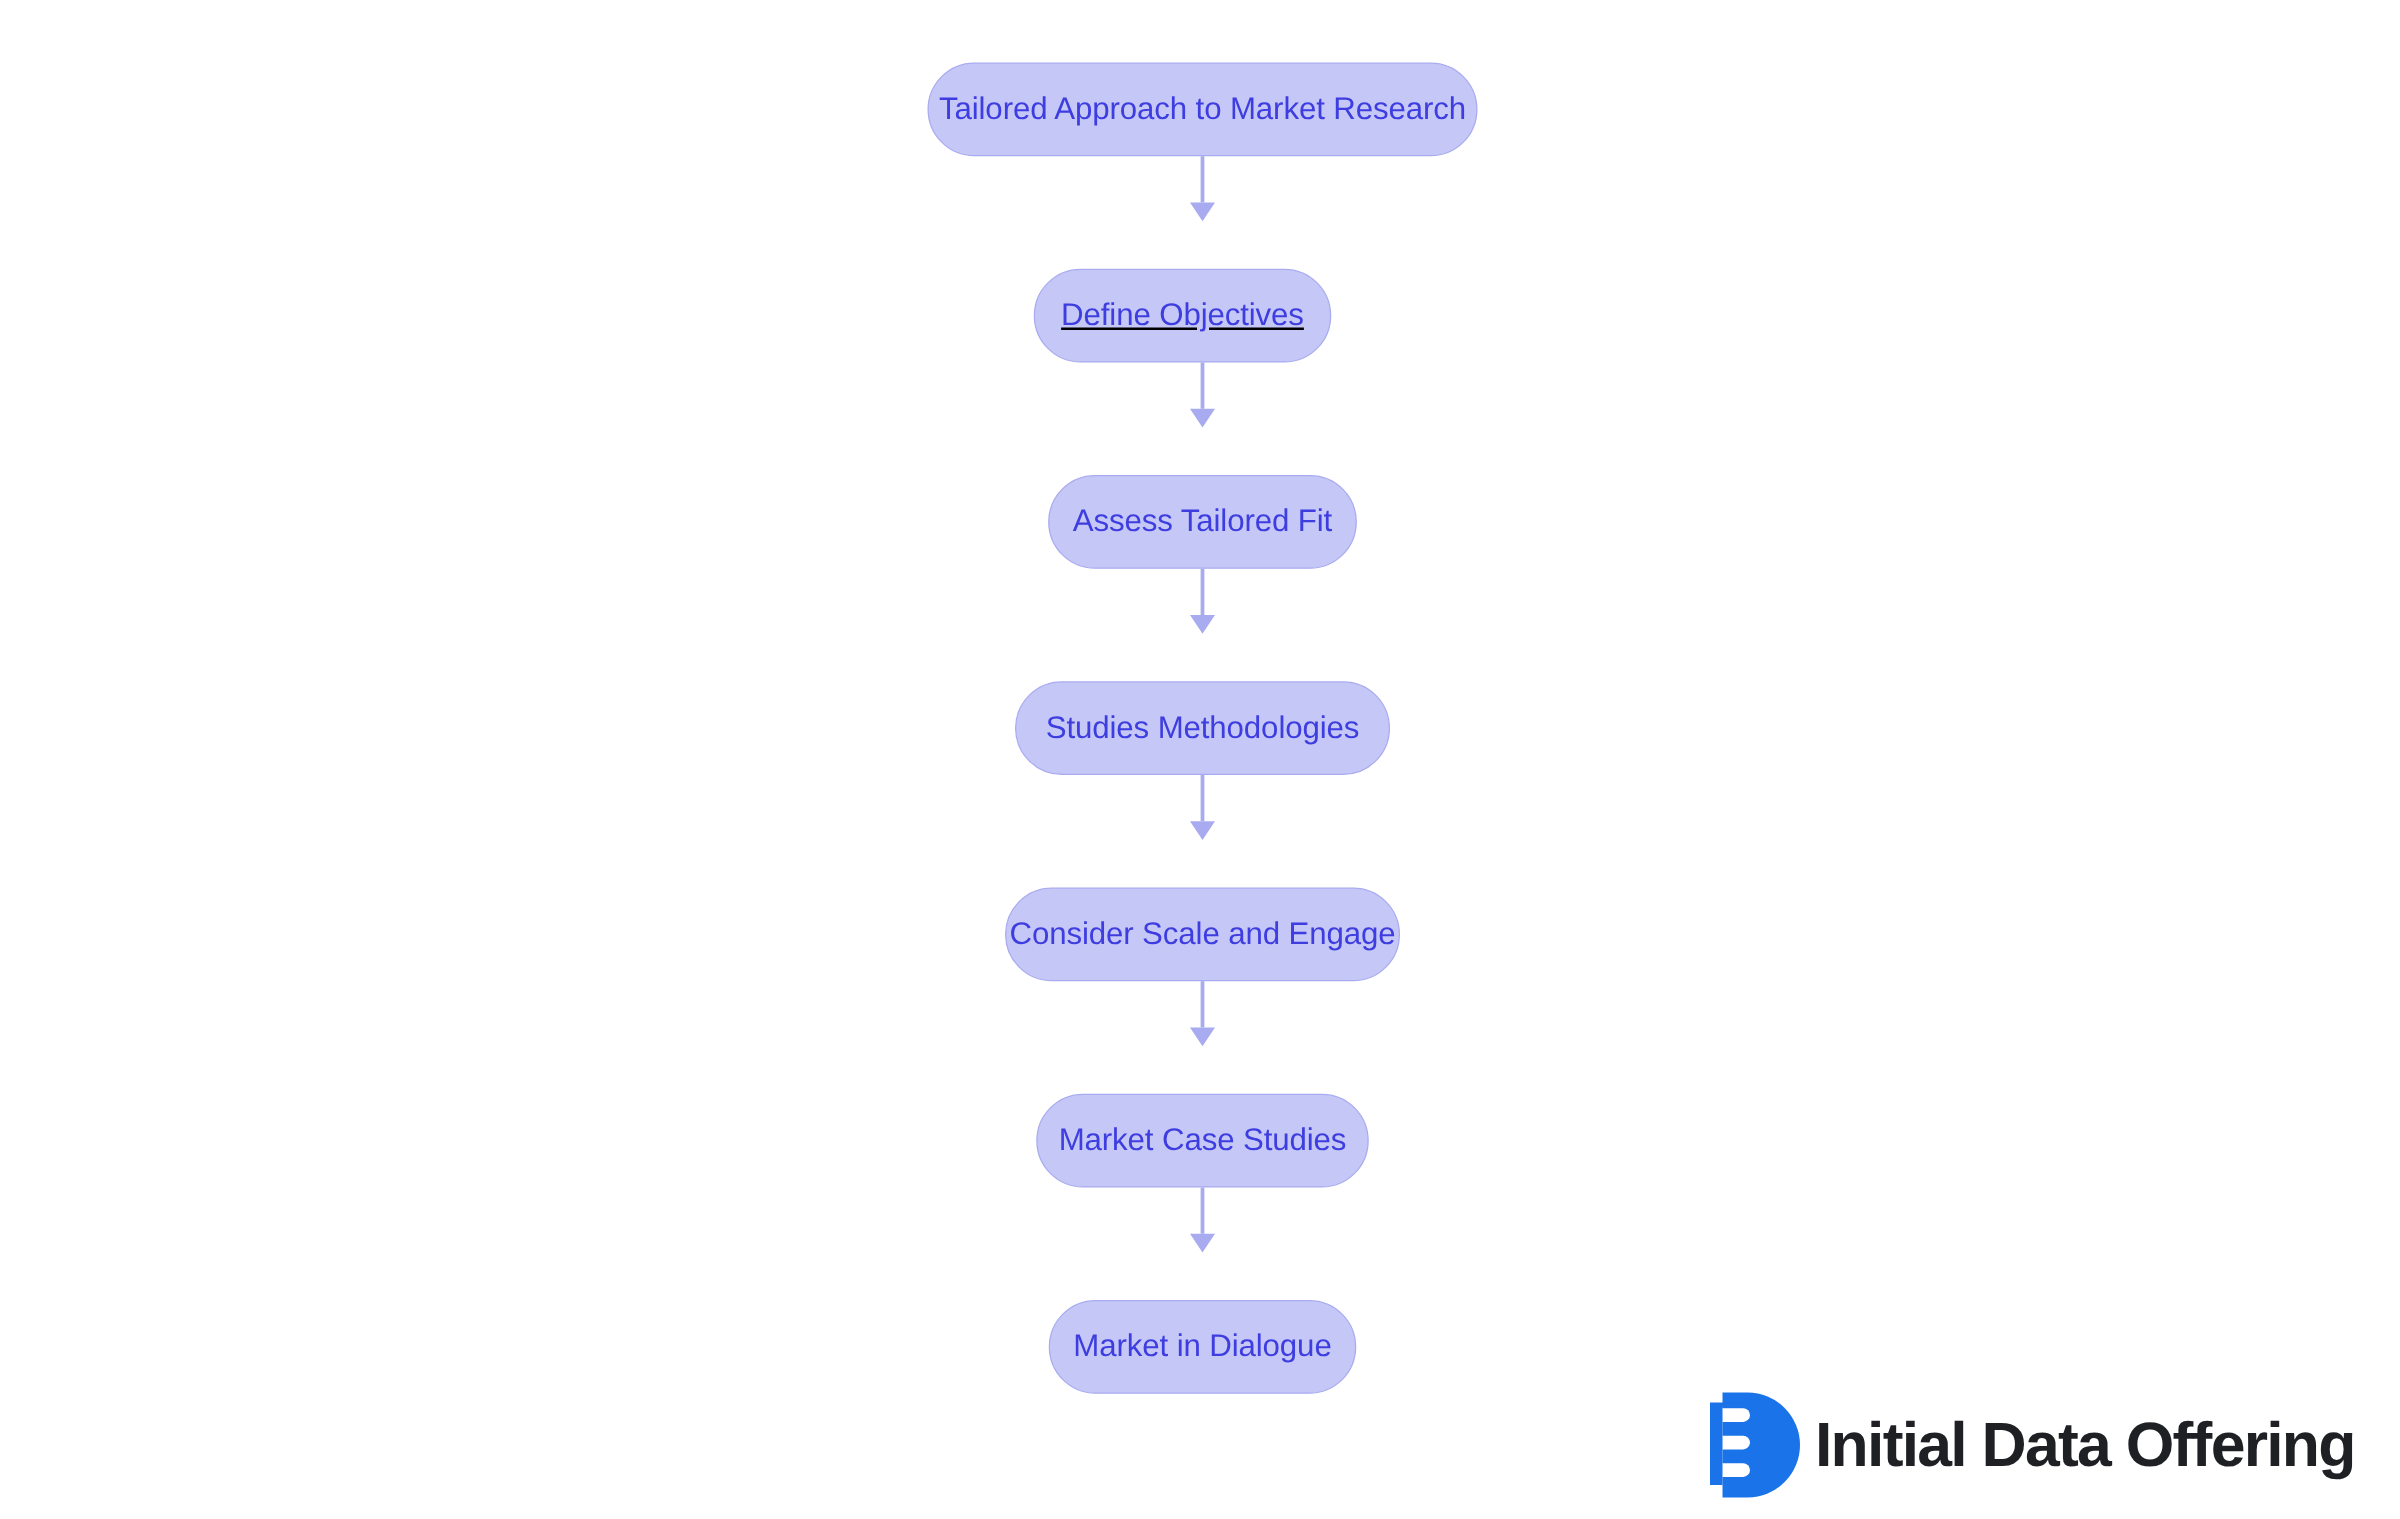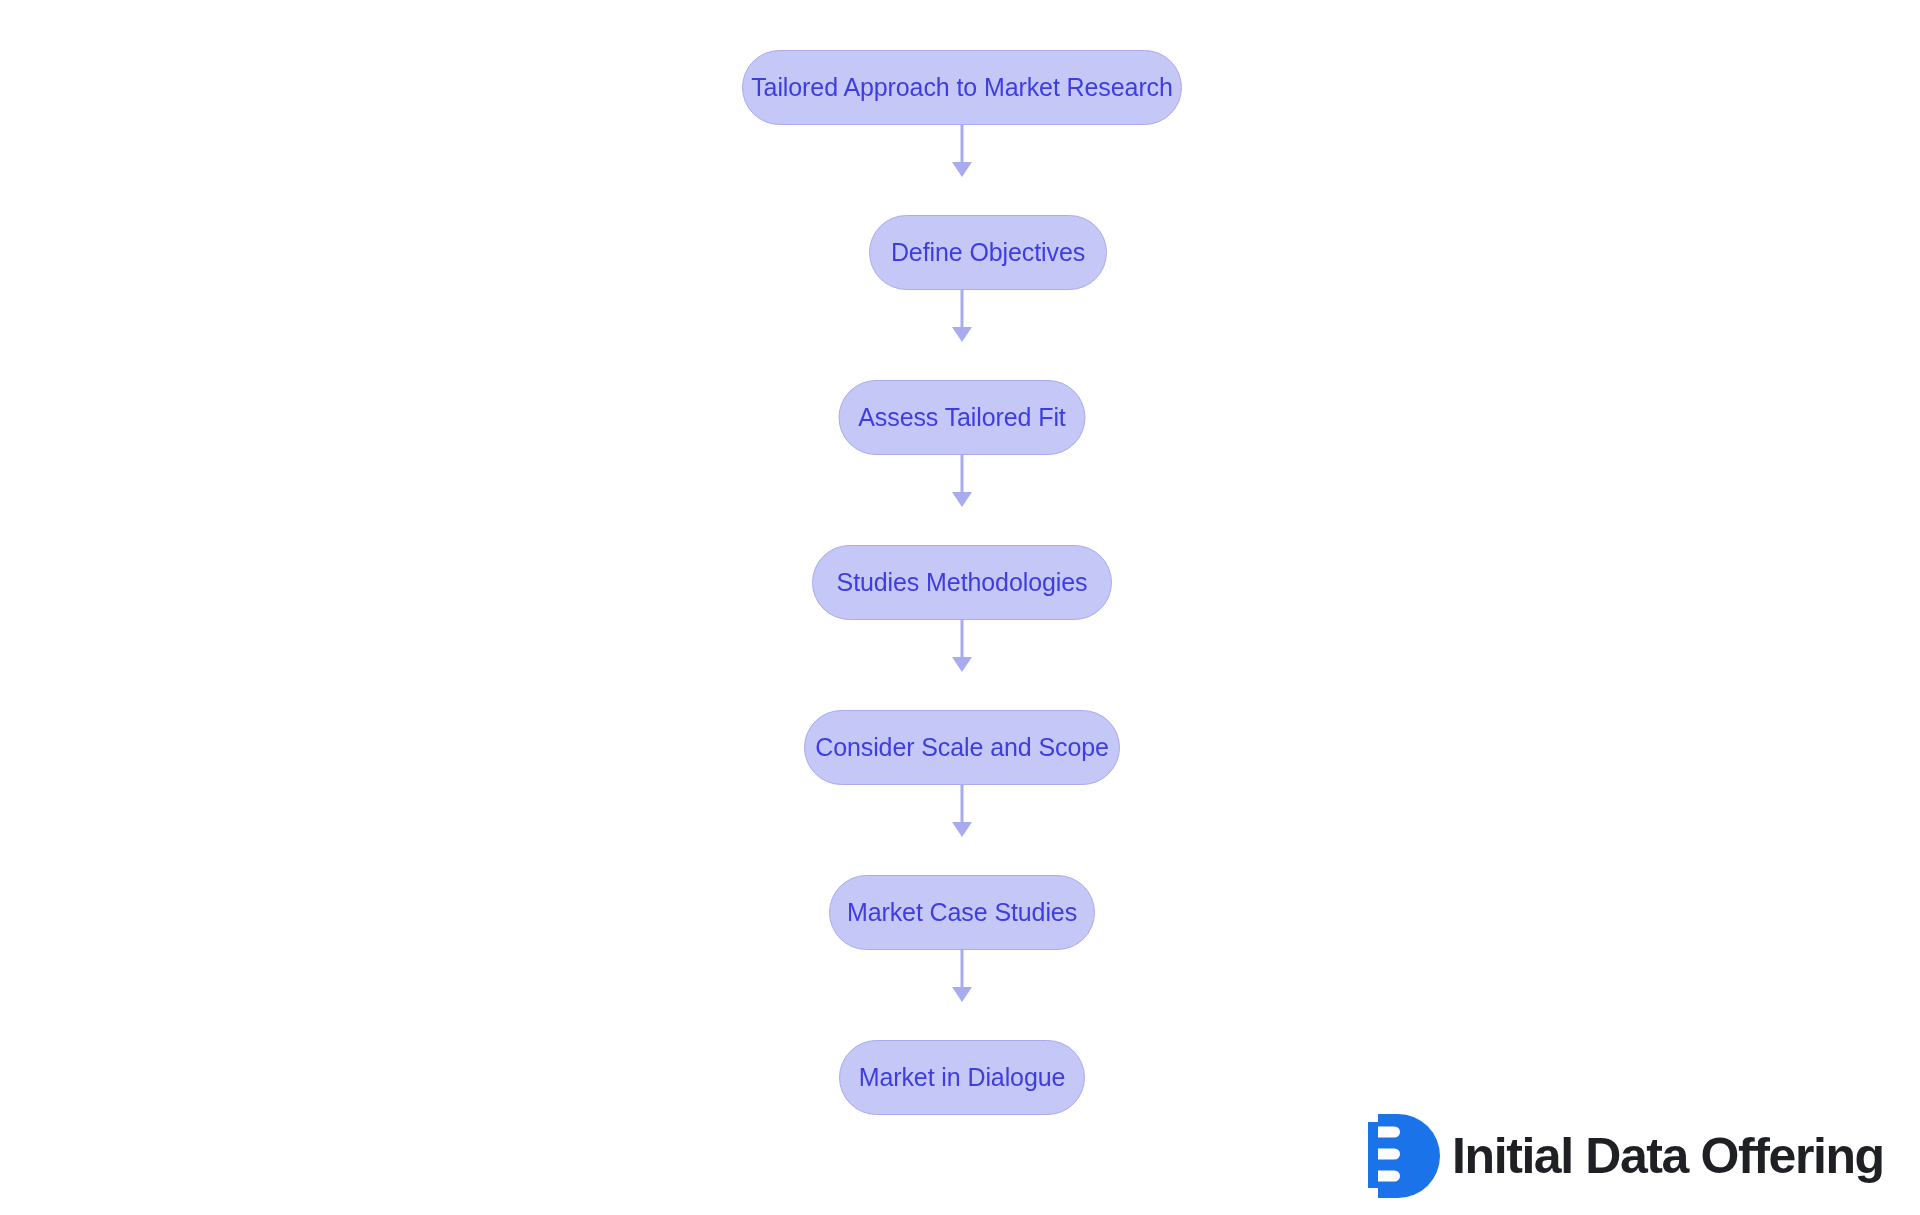--- a/index.html
+++ b/index.html
@@ -140,34 +140,34 @@
 
     <div class="connector" style="left:962px; top:918px; height:52px;">
       <div class="connector-line" style="height:37px;"></div>
       <div class="connector-head"></div>
     </div>
 
     <div class="flow-node" style="left:962px; top:18px; width:440px;">
       <span class="flow-node-label">Tailored Approach to Market Research</span>
     </div>
 
-    <div class="flow-node" style="left:988px; top:183px; width:238px;">
+    <div class="flow-node" style="left:946px; top:183px; width:238px;text-decoration:underline;">
       <span class="flow-node-label">Define Objectives</span>
     </div>
 
     <div class="flow-node" style="left:962px; top:348px; width:247px;">
       <span class="flow-node-label">Assess Tailored Fit</span>
     </div>
 
     <div class="flow-node" style="left:962px; top:513px; width:300px;">
       <span class="flow-node-label">Studies Methodologies</span>
     </div>
 
     <div class="flow-node" style="left:962px; top:678px; width:316px;">
-      <span class="flow-node-label">Consider Scale and Scope</span>
+      <span class="flow-node-label">Consider Scale and Engage</span>
     </div>
 
     <div class="flow-node" style="left:962px; top:843px; width:266px;">
       <span class="flow-node-label">Market Case Studies</span>
     </div>
 
     <div class="flow-node" style="left:962px; top:1008px; width:246px;">
       <span class="flow-node-label">Market in Dialogue</span>
     </div>
 

